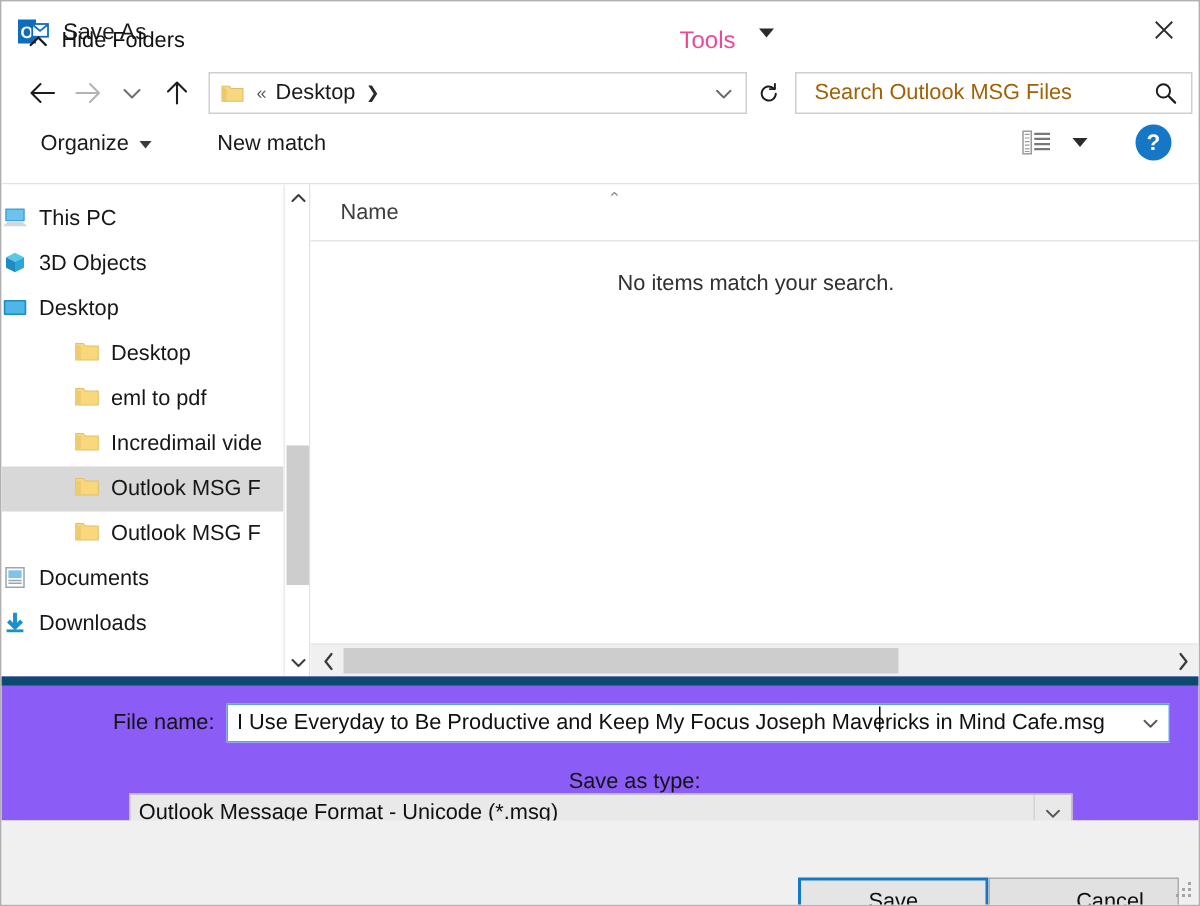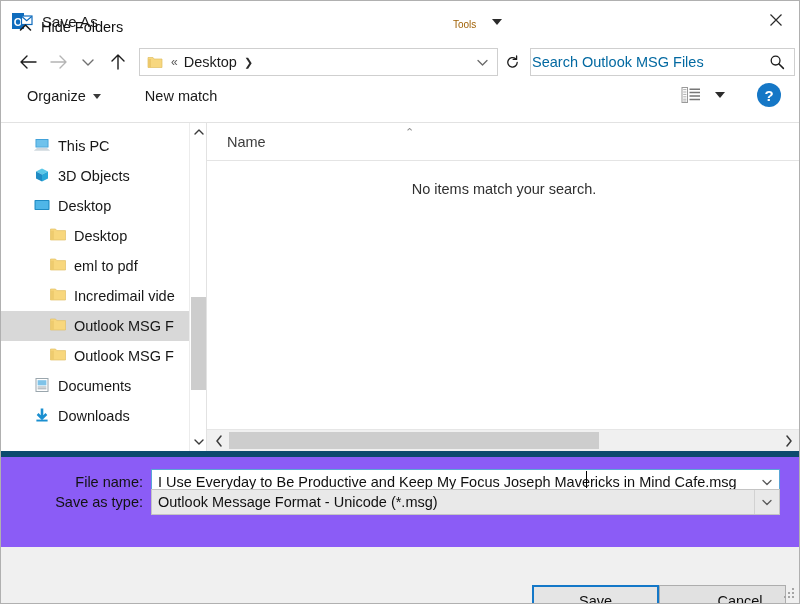--- a/index.html
+++ b/index.html
@@ -129,22 +129,22 @@
     height: 28px;
     margin-left: 6px;
     border: 1px solid #cfcfcf;
     background: #ffffff;
     display: flex;
     align-items: center;
     box-sizing: border-box;
   }
   .search-ph {
     font-size: 14.5px;
-    color: #0369a1;
-    margin-left: 1px;
+    color: #a16207;
+    margin-left: 12px;
     white-space: nowrap;
     overflow: hidden;
   }
   .search-ico {
     margin-left: auto;
     margin-right: 9px;
     display:flex;
     align-items:center;
   }
 
@@ -246,21 +246,21 @@
     white-space: nowrap;
     box-sizing: border-box;
   }
   .tnode.sel { background: #d8d8d8; }
   .tnode .ticon {
     width: 18px; height: 18px;
     flex: 0 0 auto;
     margin-right: 7px;
     position: relative;
   }
-  .lvl0 { padding-left: 32px; }
+  .lvl0 { }
   .lvl1 { padding-left: 48px; }
   .tlabel { overflow: hidden; }
 
   
   .vscroll {
     position: absolute;
     right: 0; top: 0;
     width: 17px;
     height: 100%;
     background: #ffffff;
@@ -371,21 +371,21 @@
   }
   .frow {
     position: absolute;
     left: 0;
     width: 100%;
     height: 26px;
     display: flex;
     align-items: center;
   }
   .frow.r1 { top: 12px; }
-  .frow.r2 { top: 32px; }
+  .frow.r2 { top: 56px; flex-direction: column; }
   .flabel {
     width: 150px;
     text-align: right;
     font-size: 14.5px;
     color: #121212;
     padding-right: 8px;
     box-sizing: border-box;
     flex: 0 0 auto;
   }
   .combo {
@@ -454,22 +454,22 @@
     margin-right: 9px;
     display: flex;
     align-items: center;
   }
   .tools-btn {
     position: absolute;
     left: 452px;
     top: 18px;
     display: flex;
     align-items: flex-start;
-    font-size: 10px;
-    color: #a16207;
+    font-size: 16px;
+    color: #ec4899;
   }
   .tools-caret {
     width: 0; height: 0;
     border-left: 5px solid transparent;
     border-right: 5px solid transparent;
     border-top: 6px solid #2b2b2b;
     margin-left: 16px;
   }
   .btn {
     position: absolute;

